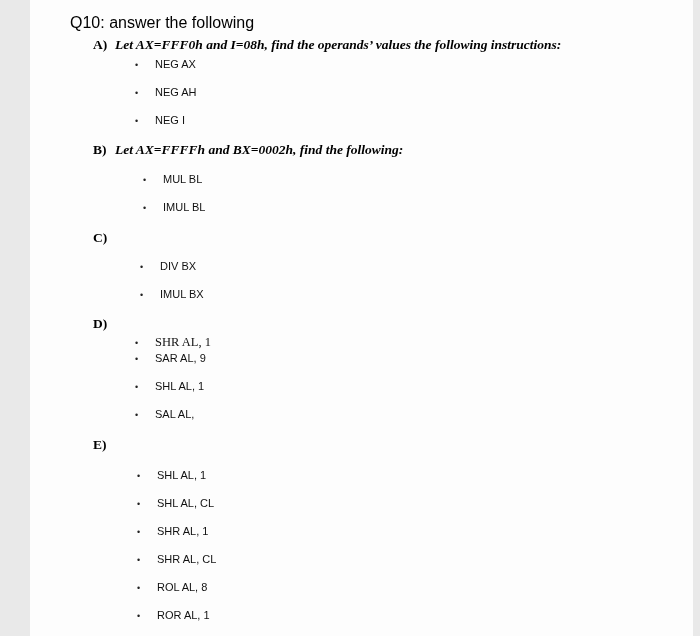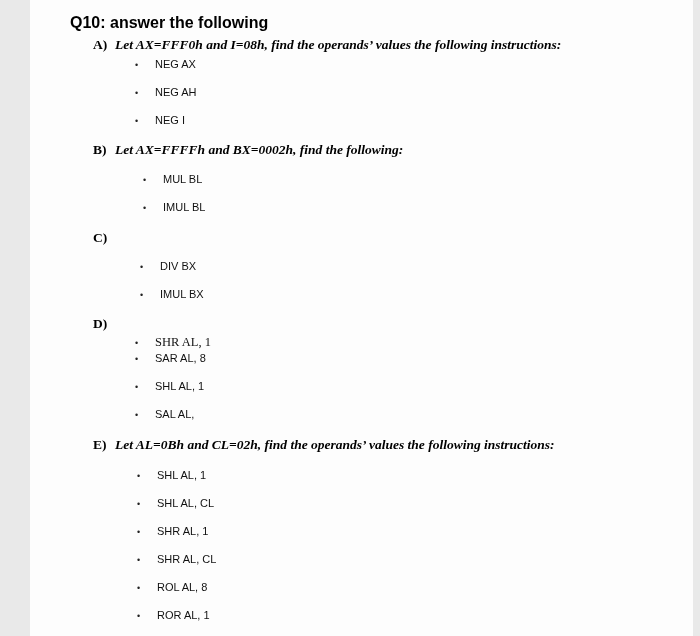--- a/index.html
+++ b/index.html
@@ -16,21 +16,21 @@
     position: absolute;
     left: 30px;
     top: 0;
     width: 663px;
     min-height: 636px;
     background: #fdfdfd;
     padding: 14px 20px 10px 40px;
   }
   .title {
     font-family: "Liberation Sans", sans-serif;
-    font-weight: bold;
+    font-weight: normal;
     font-size: 16px;
     line-height: 18px;
     color: #000;
   }
   .section { margin-top: 13px; }
   .section-a { margin-top: 4px; }
   .section-c { margin-top: 14px; }
   .section-e { margin-top: 14px; }
   .sec-head {
     display: flex;
@@ -135,37 +135,36 @@
     <div class="sec-head">
       <span class="sec-label">D)</span>
     </div>
     <ul class="items">
       <li class="item">
         <span class="dot">•</span>
         <span class="item-text item-serif">SHR AL, 1</span>
       </li>
       <li class="item">
         <span class="dot">•</span>
-        <span class="item-text">SAR AL, 8</span>
+        <span class="item-text">SAR AL, 9</span>
       </li>
       <li class="item">
         <span class="dot">•</span>
         <span class="item-text">SHL AL, 1</span>
       </li>
       <li class="item">
         <span class="dot">•</span>
         <span class="item-text">SAL AL,</span>
       </li>
     </ul>
   </section>
 
   <section class="section section-e">
     <div class="sec-head">
       <span class="sec-label">E)</span>
-      <span class="sec-text">Let AL=0Bh and CL=02h, find the operands’ values the following instructions:</span>
     </div>
     <ul class="items">
       <li class="item">
         <span class="dot">•</span>
         <span class="item-text">SHL AL, 1</span>
       </li>
       <li class="item">
         <span class="dot">•</span>
         <span class="item-text">SHL AL, CL</span>
       </li>

